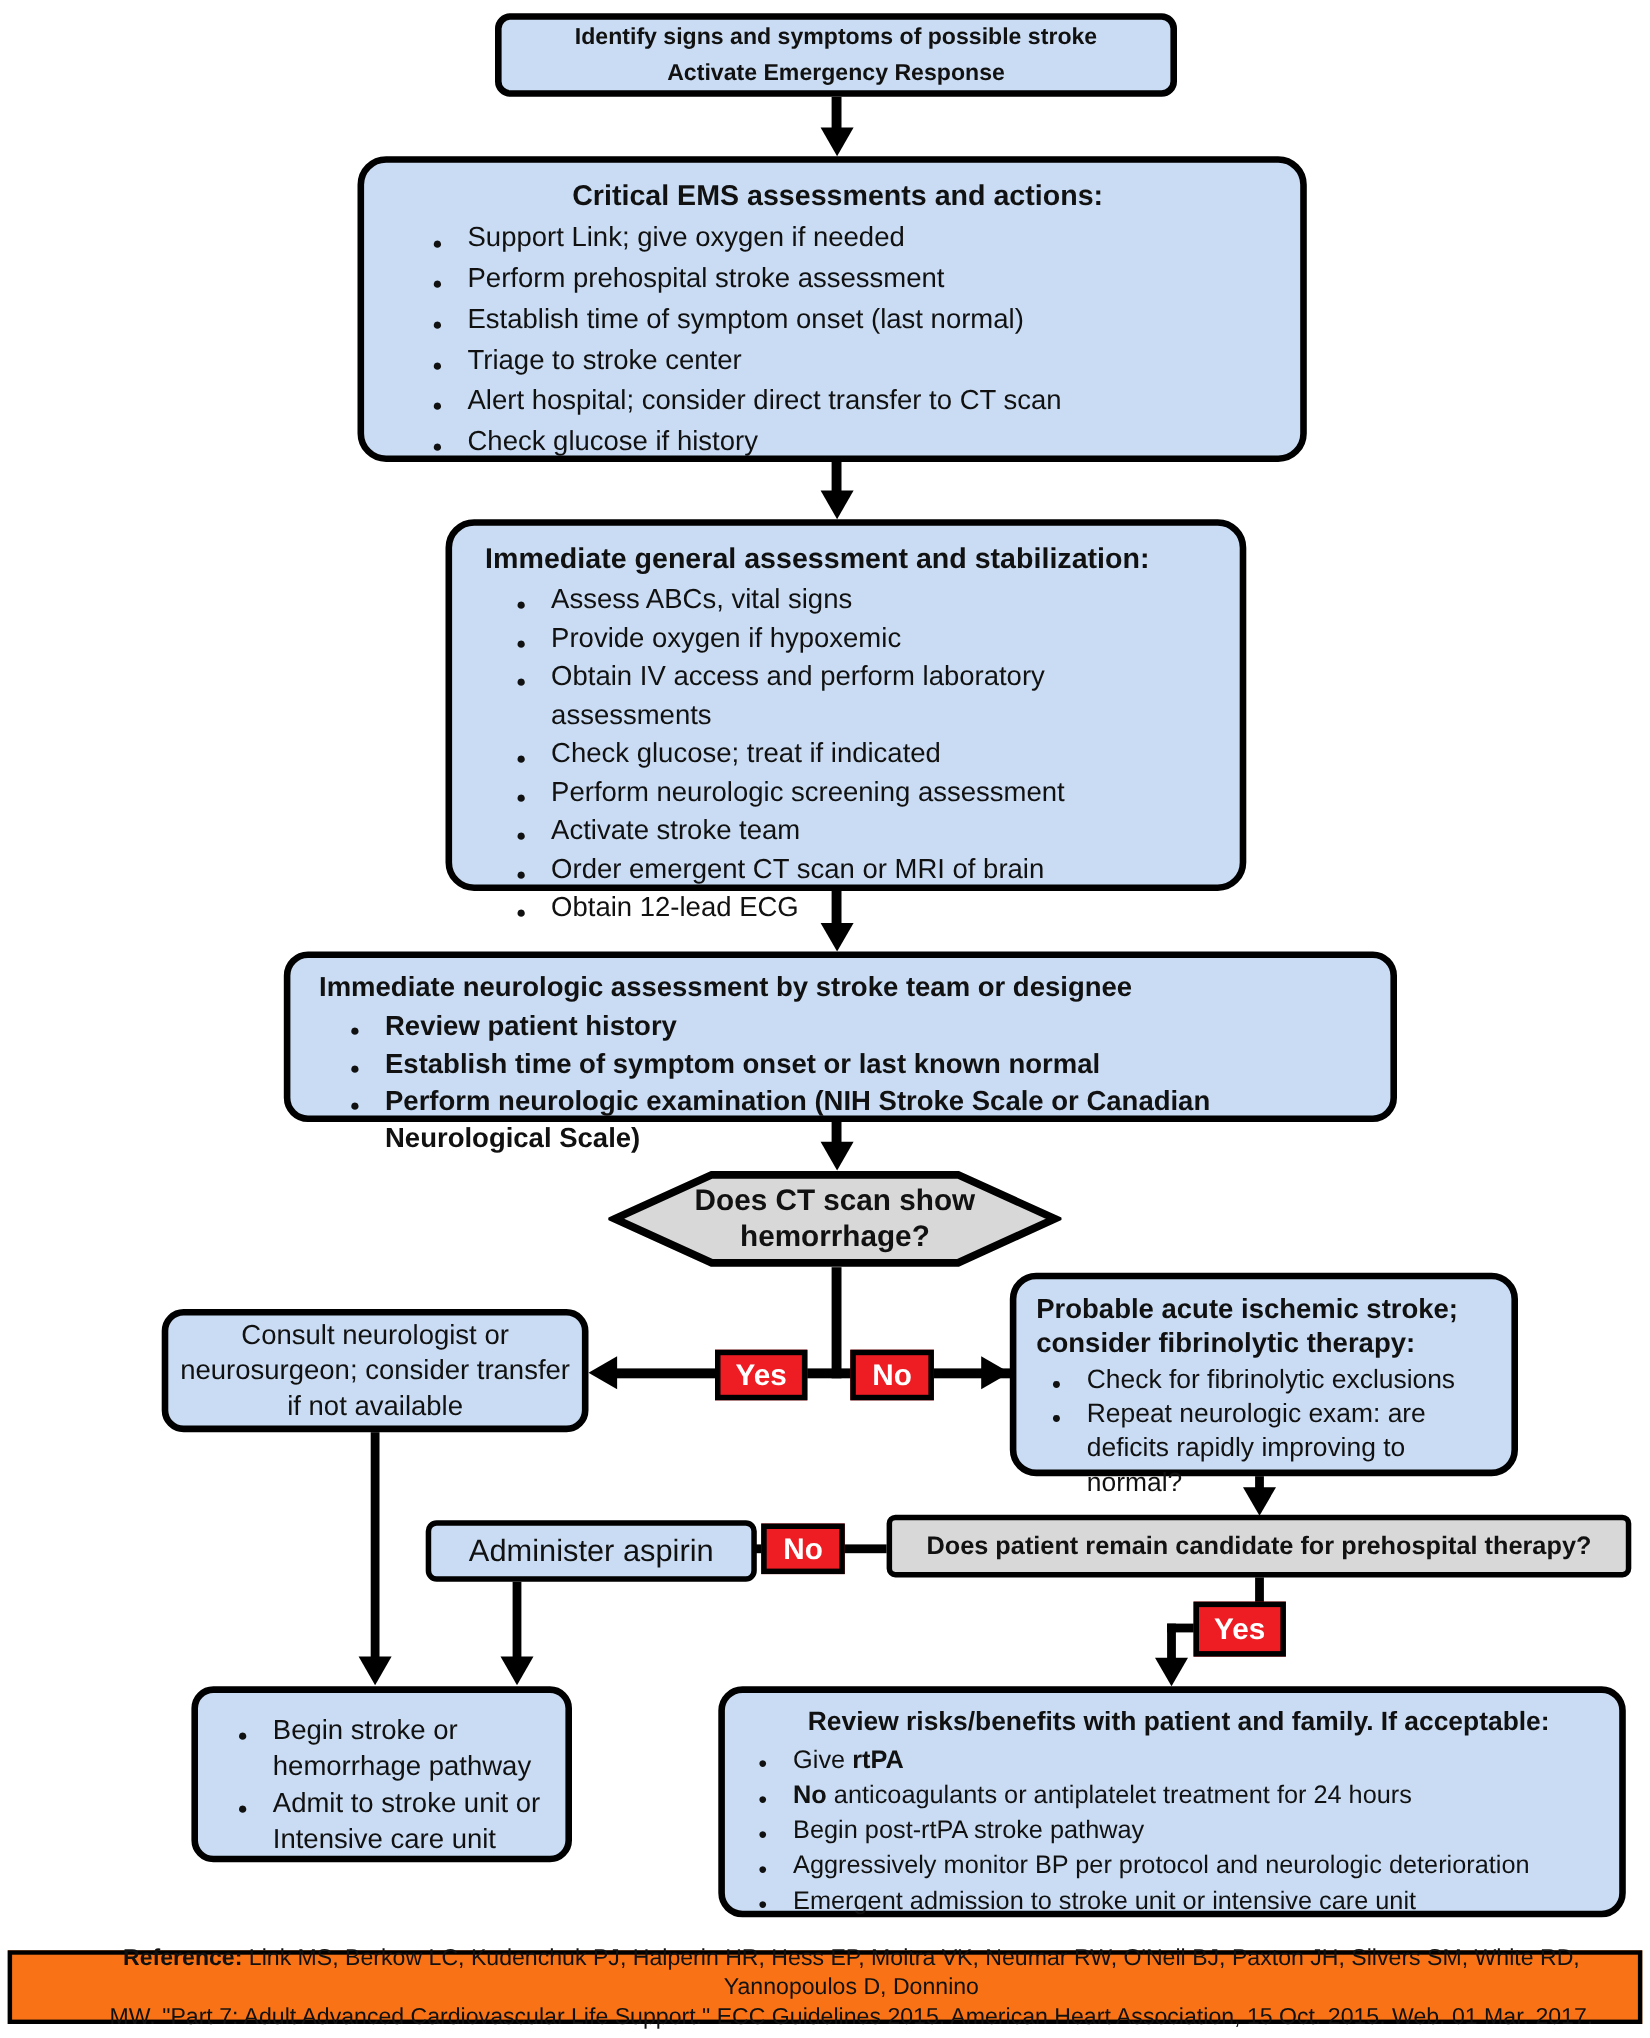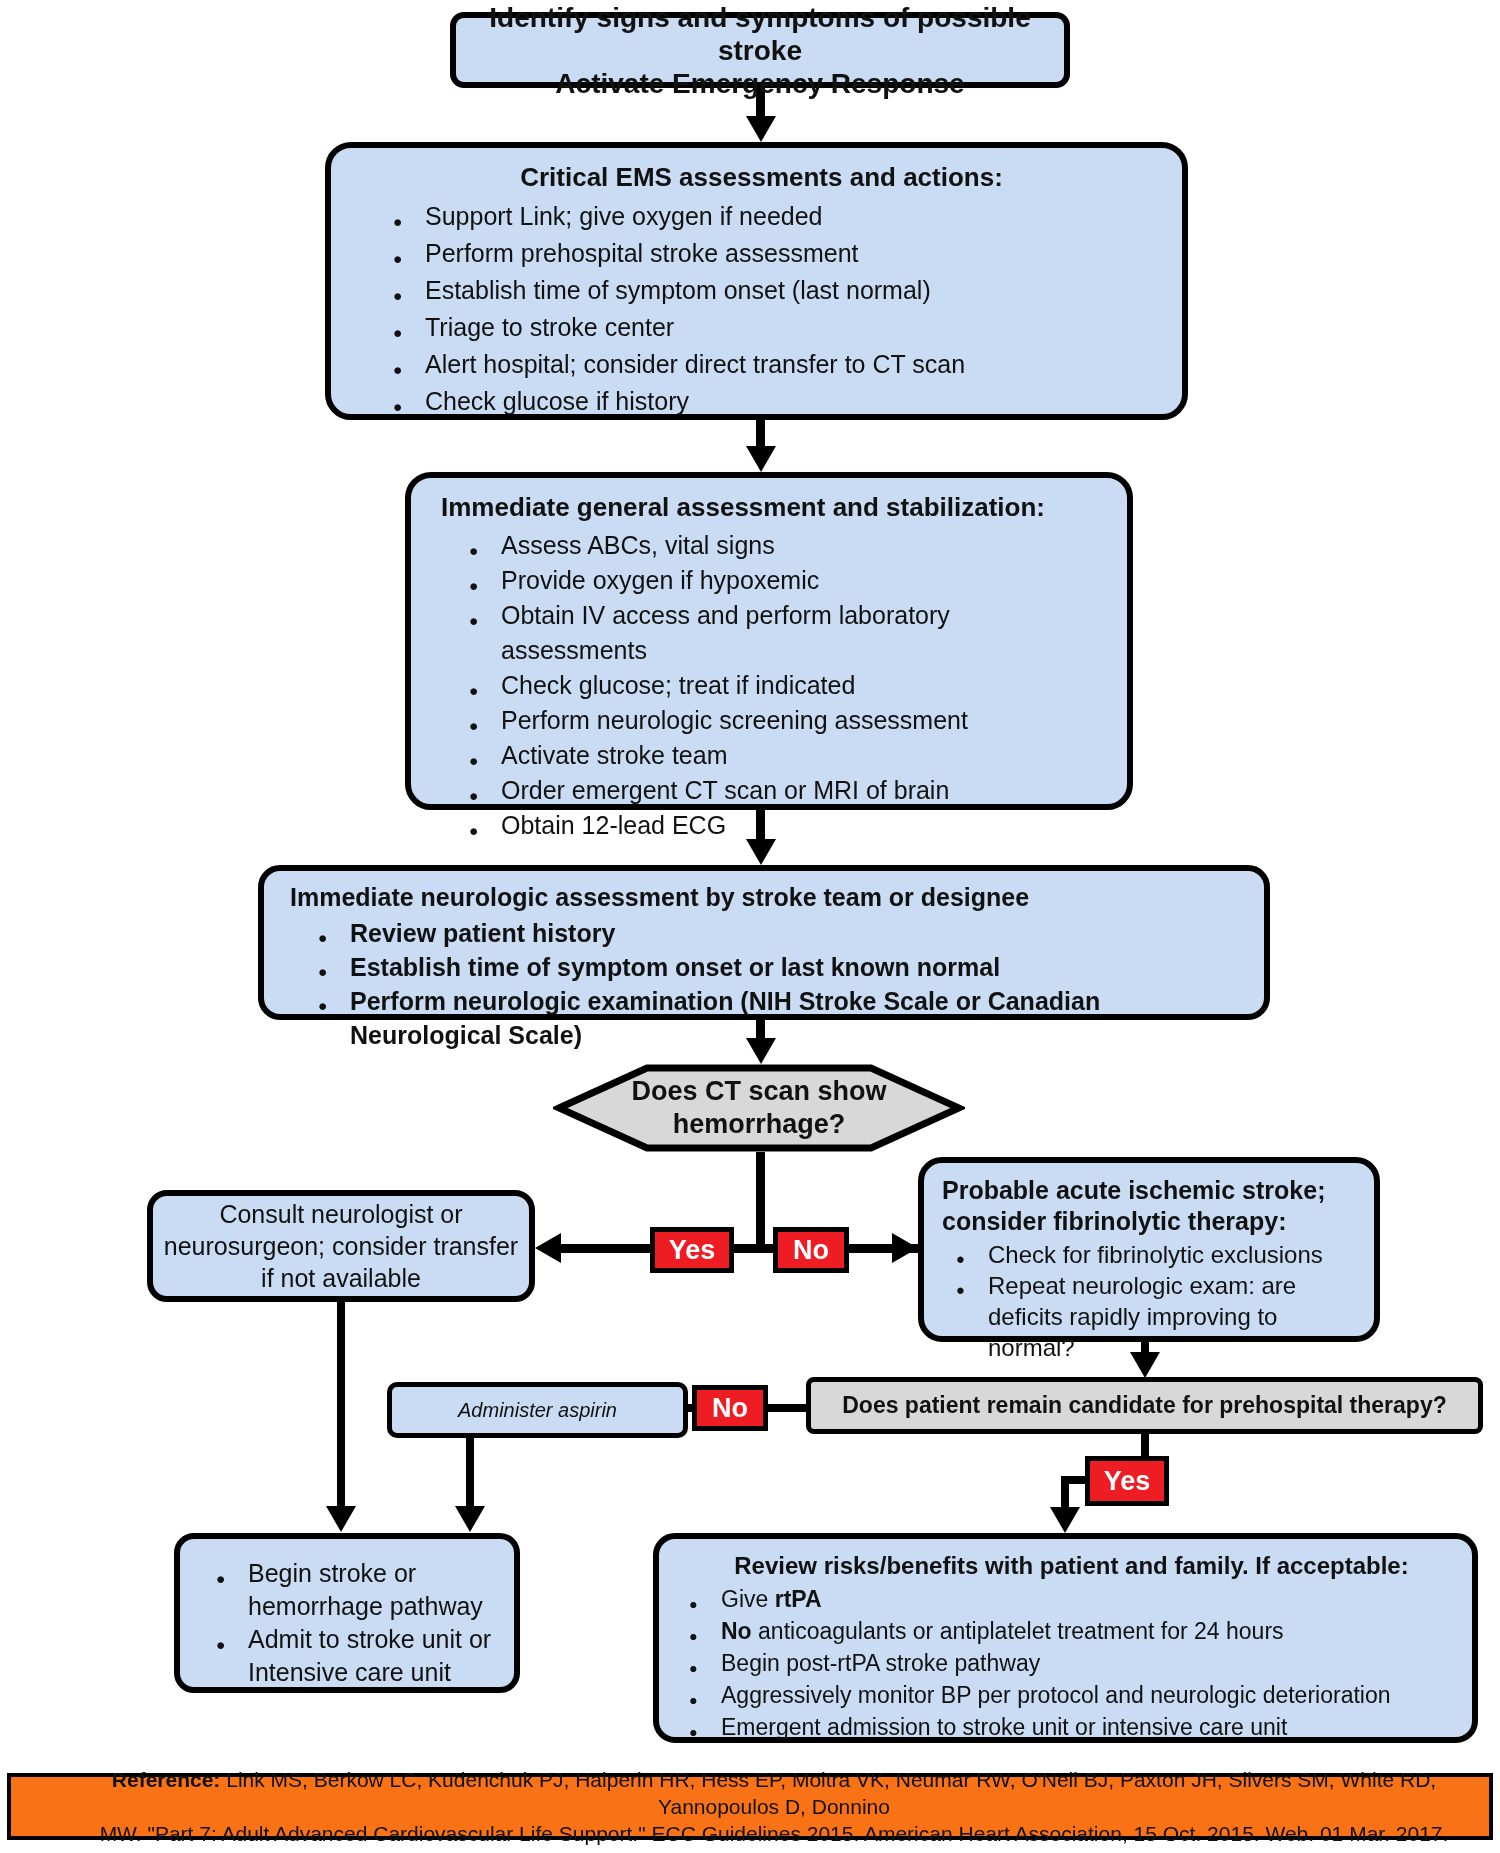--- a/index.html
+++ b/index.html
@@ -74,21 +74,21 @@
   <div class="head left" style="left:647px;top:1393px;"></div>
 
   <div class="ln" style="left:466px;top:1438px;width:8px;height:72px;"></div>
   <div class="head down" style="left:455px;top:1506px;"></div>
 
   <div class="ln" style="left:1141px;top:1434px;width:8px;height:49px;"></div>
   <div class="ln" style="left:1061px;top:1476px;width:88px;height:8px;"></div>
   <div class="ln" style="left:1061px;top:1476px;width:8px;height:33px;"></div>
   <div class="head down" style="left:1050px;top:1507px;"></div>
 
-  <div class="node center" style="left:450px;top:12px;width:620px;height:76px;border-radius:14px;font-weight:bold;font-size:28px;line-height:33px;">
+  <div class="node center" style="left:450px;top:12px;width:620px;height:76px;border-radius:14px;font-weight:bold;font-size:21px;line-height:33px;">
     <div>Identify signs and symptoms of possible stroke<br>Activate Emergency Response</div>
   </div>
 
   <div class="node" style="left:325px;top:142px;width:863px;height:278px;border-radius:26px;padding:12px 24px 8px 34px;">
     <div class="title ctr">Critical EMS assessments and actions:</div>
     <ul class="bullets" style="line-height:37px;">
         <li><span>Support Link; give oxygen if needed</span></li>
         <li><span>Perform prehospital stroke assessment</span></li>
         <li><span>Establish time of symptom onset (last normal)</span></li>
         <li><span>Triage to stroke center</span></li>
@@ -132,21 +132,21 @@
   </div>
 
   <div class="node" style="left:918px;top:1157px;width:462px;height:185px;border-radius:24px;padding:12px 12px 6px 18px;">
     <div class="title" style="font-size:25px;line-height:31px;margin-bottom:2px;">Probable acute ischemic stroke;<br>consider fibrinolytic therapy:</div>
     <ul class="bullets" style="font-size:24px;line-height:31px;padding-left:14px;">
         <li><span>Check for fibrinolytic exclusions</span></li>
         <li><span>Repeat neurologic exam: are deficits rapidly improving to normal?</span></li>
       </ul>
   </div>
 
-  <div class="node center" style="left:387px;top:1382px;width:301px;height:56px;border-radius:10px;border-width:5px;font-size:20px;font-style:italic;">
+  <div class="node center" style="left:387px;top:1382px;width:301px;height:56px;border-radius:10px;border-width:5px;font-size:28px;">
     <div>Administer aspirin</div>
   </div>
 
   <div class="node gray center" style="left:806px;top:1377px;width:677px;height:57px;border-radius:8px;border-width:5px;font-weight:bold;font-size:23px;white-space:nowrap;">
     <div>Does patient remain candidate for prehospital therapy?</div>
   </div>
 
   <div class="node" style="left:174px;top:1533px;width:346px;height:160px;border-radius:20px;padding:18px 10px 6px 36px;">
     <ul class="bullets" style="line-height:33px;padding-left:0;">
         <li><span>Begin stroke or hemorrhage pathway</span></li>

